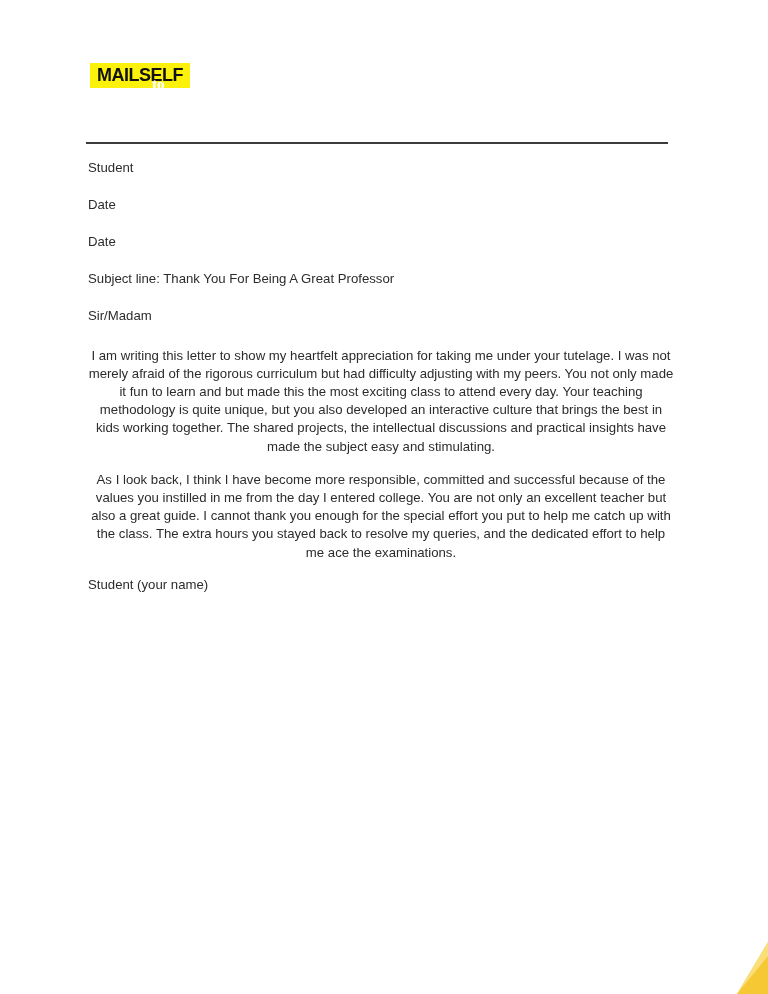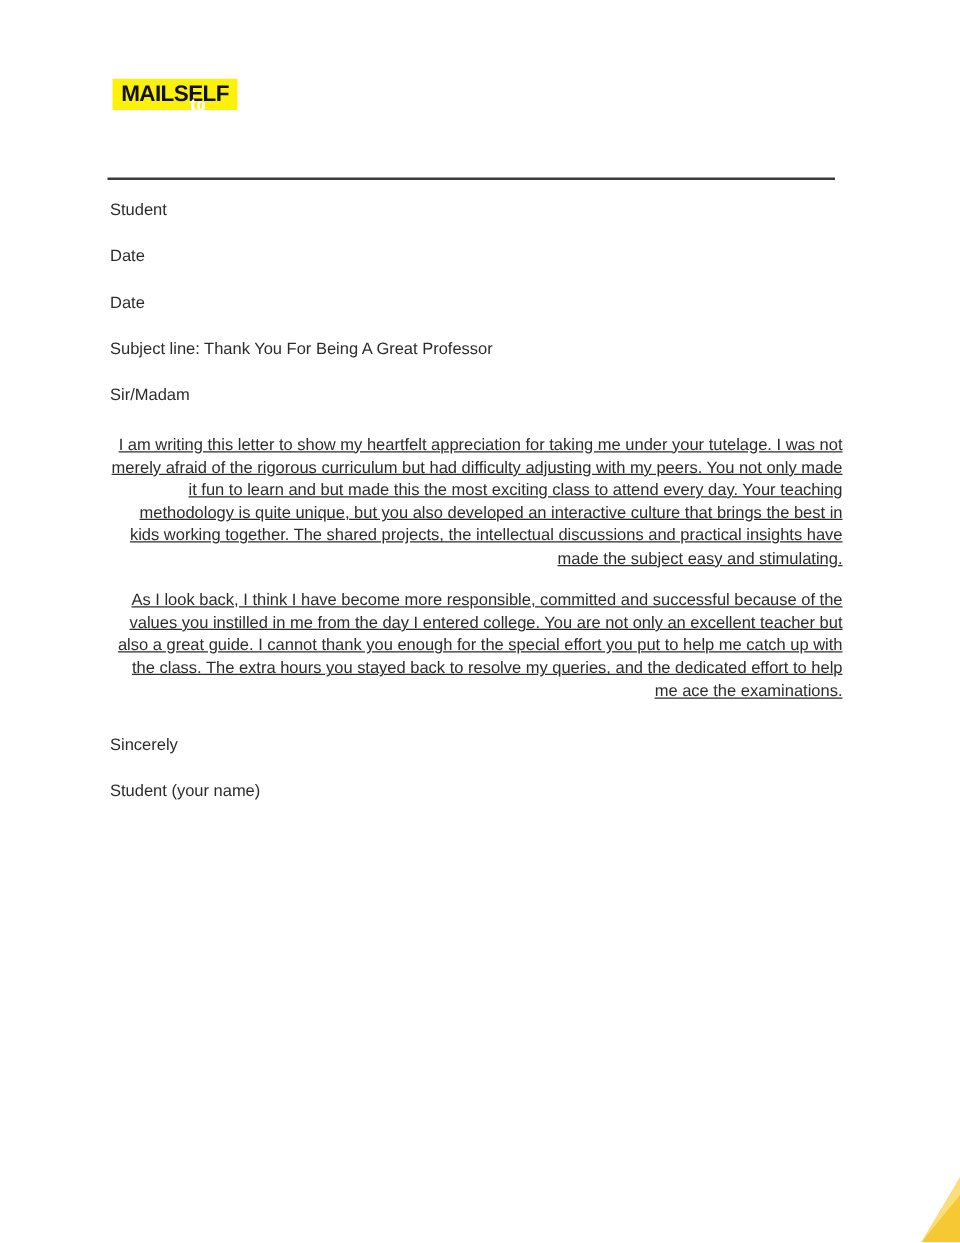--- a/index.html
+++ b/index.html
@@ -88,22 +88,21 @@
     font-size: 13.2px;
     line-height: 1.25;
     margin: 0 0 22px 0;
     color: #2c2c2c;
   }
   .para {
     font-size: 13.2px;
     line-height: 18.2px;
     margin: 0 0 15px 0;
     color: #2c2c2c;
-    text-align: right;
-    text-decoration: underline;
+    text-align: center;
   }
   .closing {
     font-size: 13.2px;
     line-height: 1.25;
     margin: 0 0 20.5px 0;
     color: #2c2c2c;
   }
   .signature {
     font-size: 13.2px;
     line-height: 1.25;
@@ -142,21 +141,20 @@
 
     <p class="meta-line">Student</p>
     <p class="meta-line">Date</p>
     <p class="meta-line">Date</p>
     <p class="meta-line">Subject line: Thank You For Being A Great Professor</p>
     <p class="salutation">Sir/Madam</p>
 
     <p class="para">I am writing this letter to show my heartfelt appreciation for taking me under your tutelage. I was not merely afraid of the rigorous curriculum but had difficulty adjusting with my peers. You not only made it fun to learn and but made this the most exciting class to attend every day. Your teaching methodology is quite unique, but you also developed an interactive culture that brings the best in kids working together. The shared projects, the intellectual discussions and practical insights have made the subject easy and stimulating.</p>
     <p class="para">As I look back, I think I have become more responsible, committed and successful because of the values you instilled in me from the day I entered college. You are not only an excellent teacher but also a great guide. I cannot thank you enough for the special effort you put to help me catch up with the class. The extra hours you stayed back to resolve my queries, and the dedicated effort to help me ace the examinations.</p>
 
-    <p class="closing spacer-top">Sincerely</p>
     <p class="signature">Student (your name)</p>
   </div>
 
   <svg class="corner-wedge" viewBox="0 0 86 72" preserveAspectRatio="none">
     <polygon points="55,72 86,20 86,72" fill="#f6c833"></polygon>
     <polygon points="55,72 86,20 86,34" fill="#fade7a"></polygon>
   </svg>
 
 </div>
 

